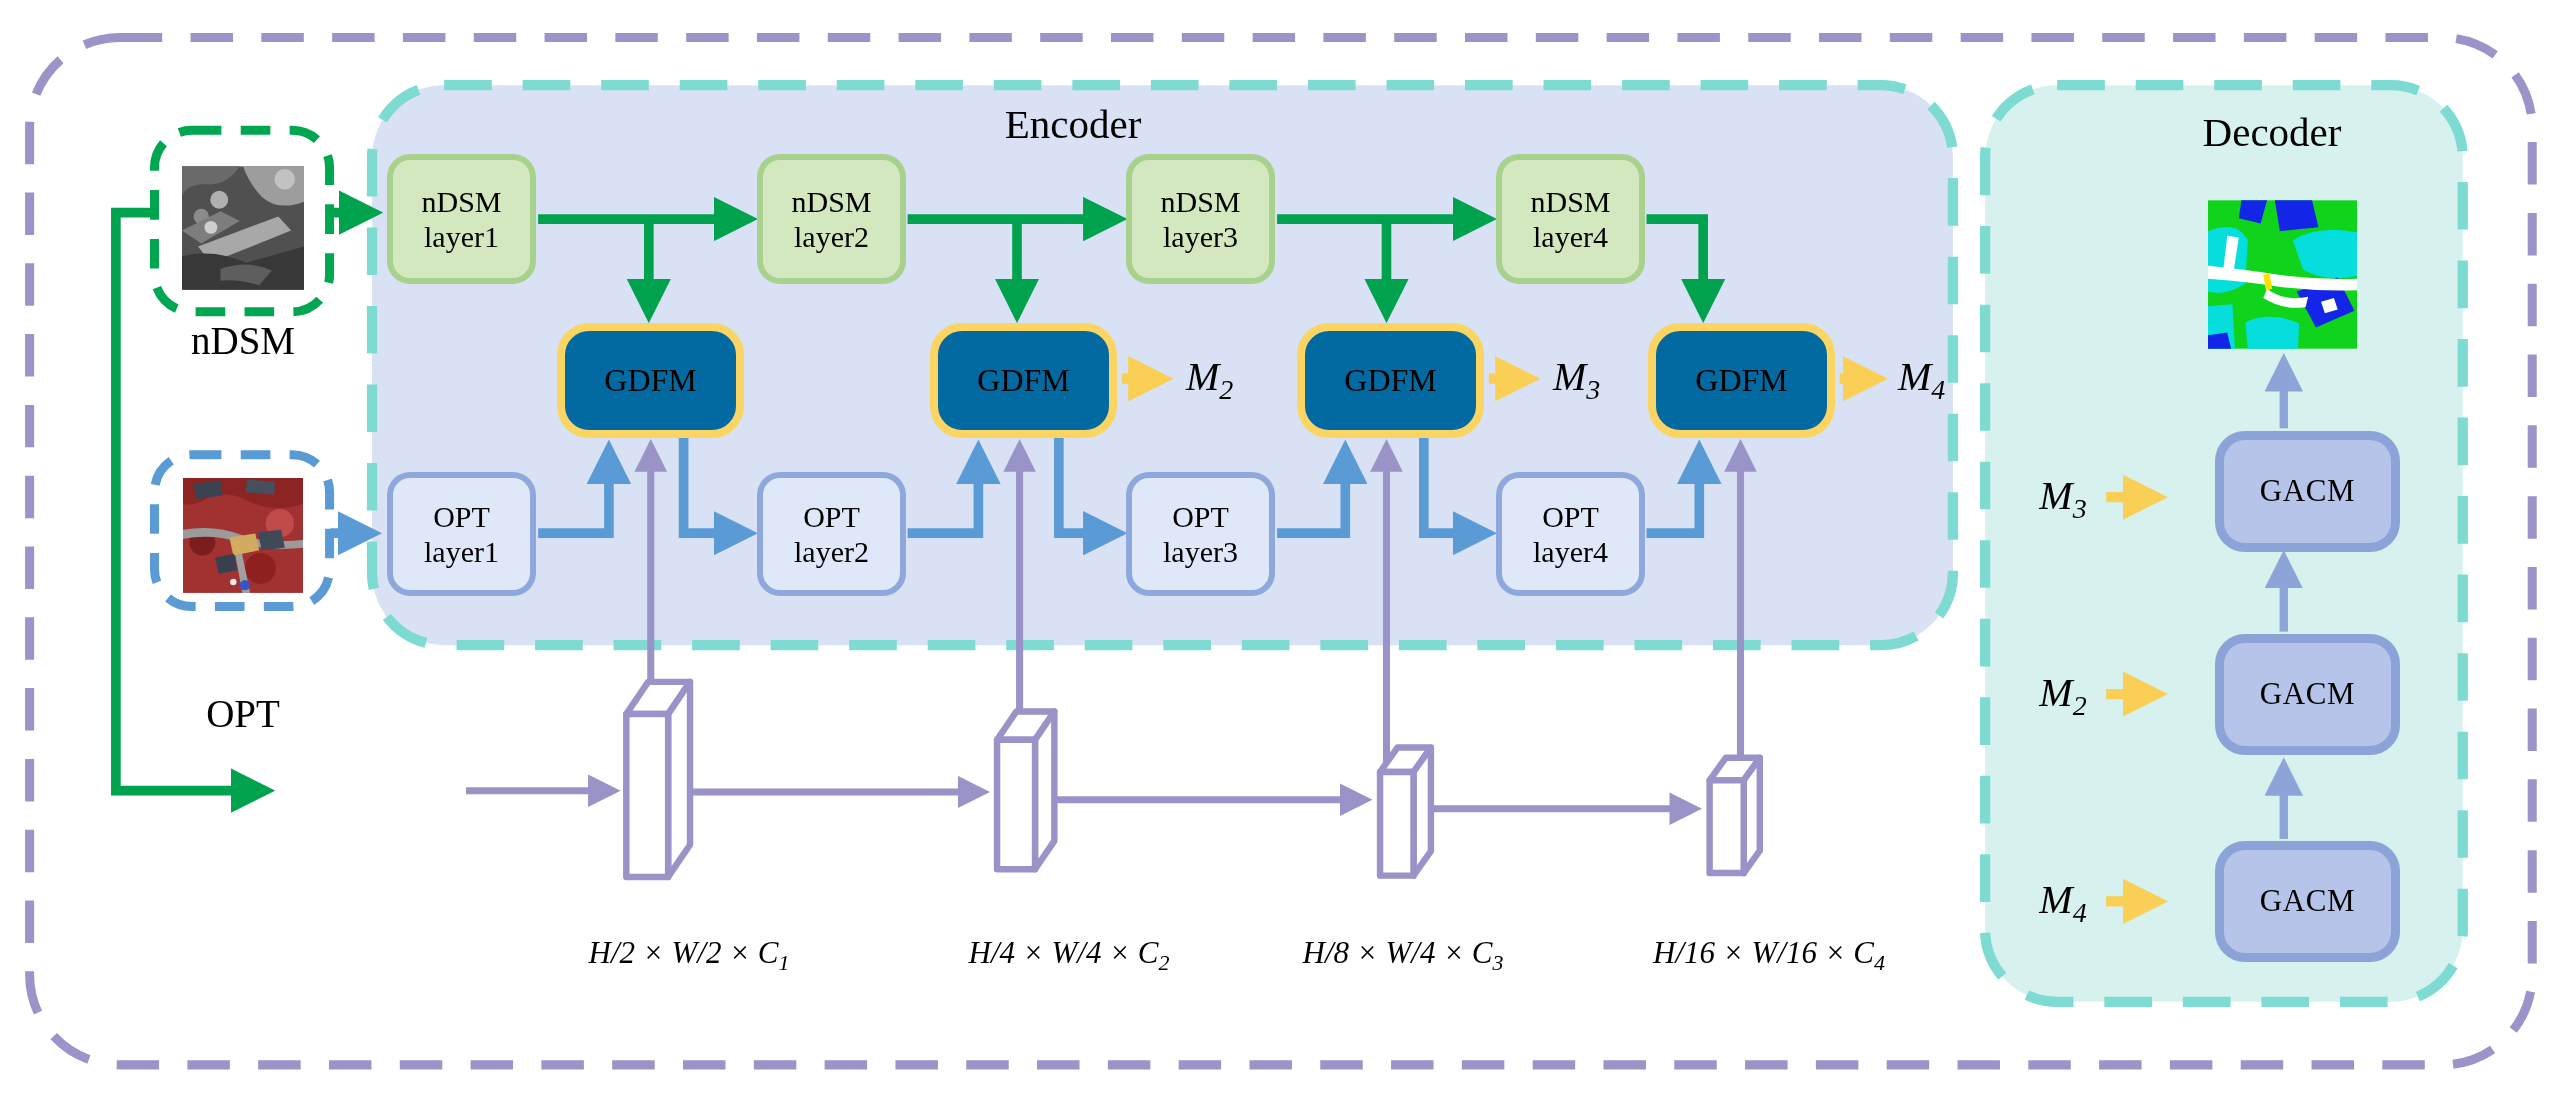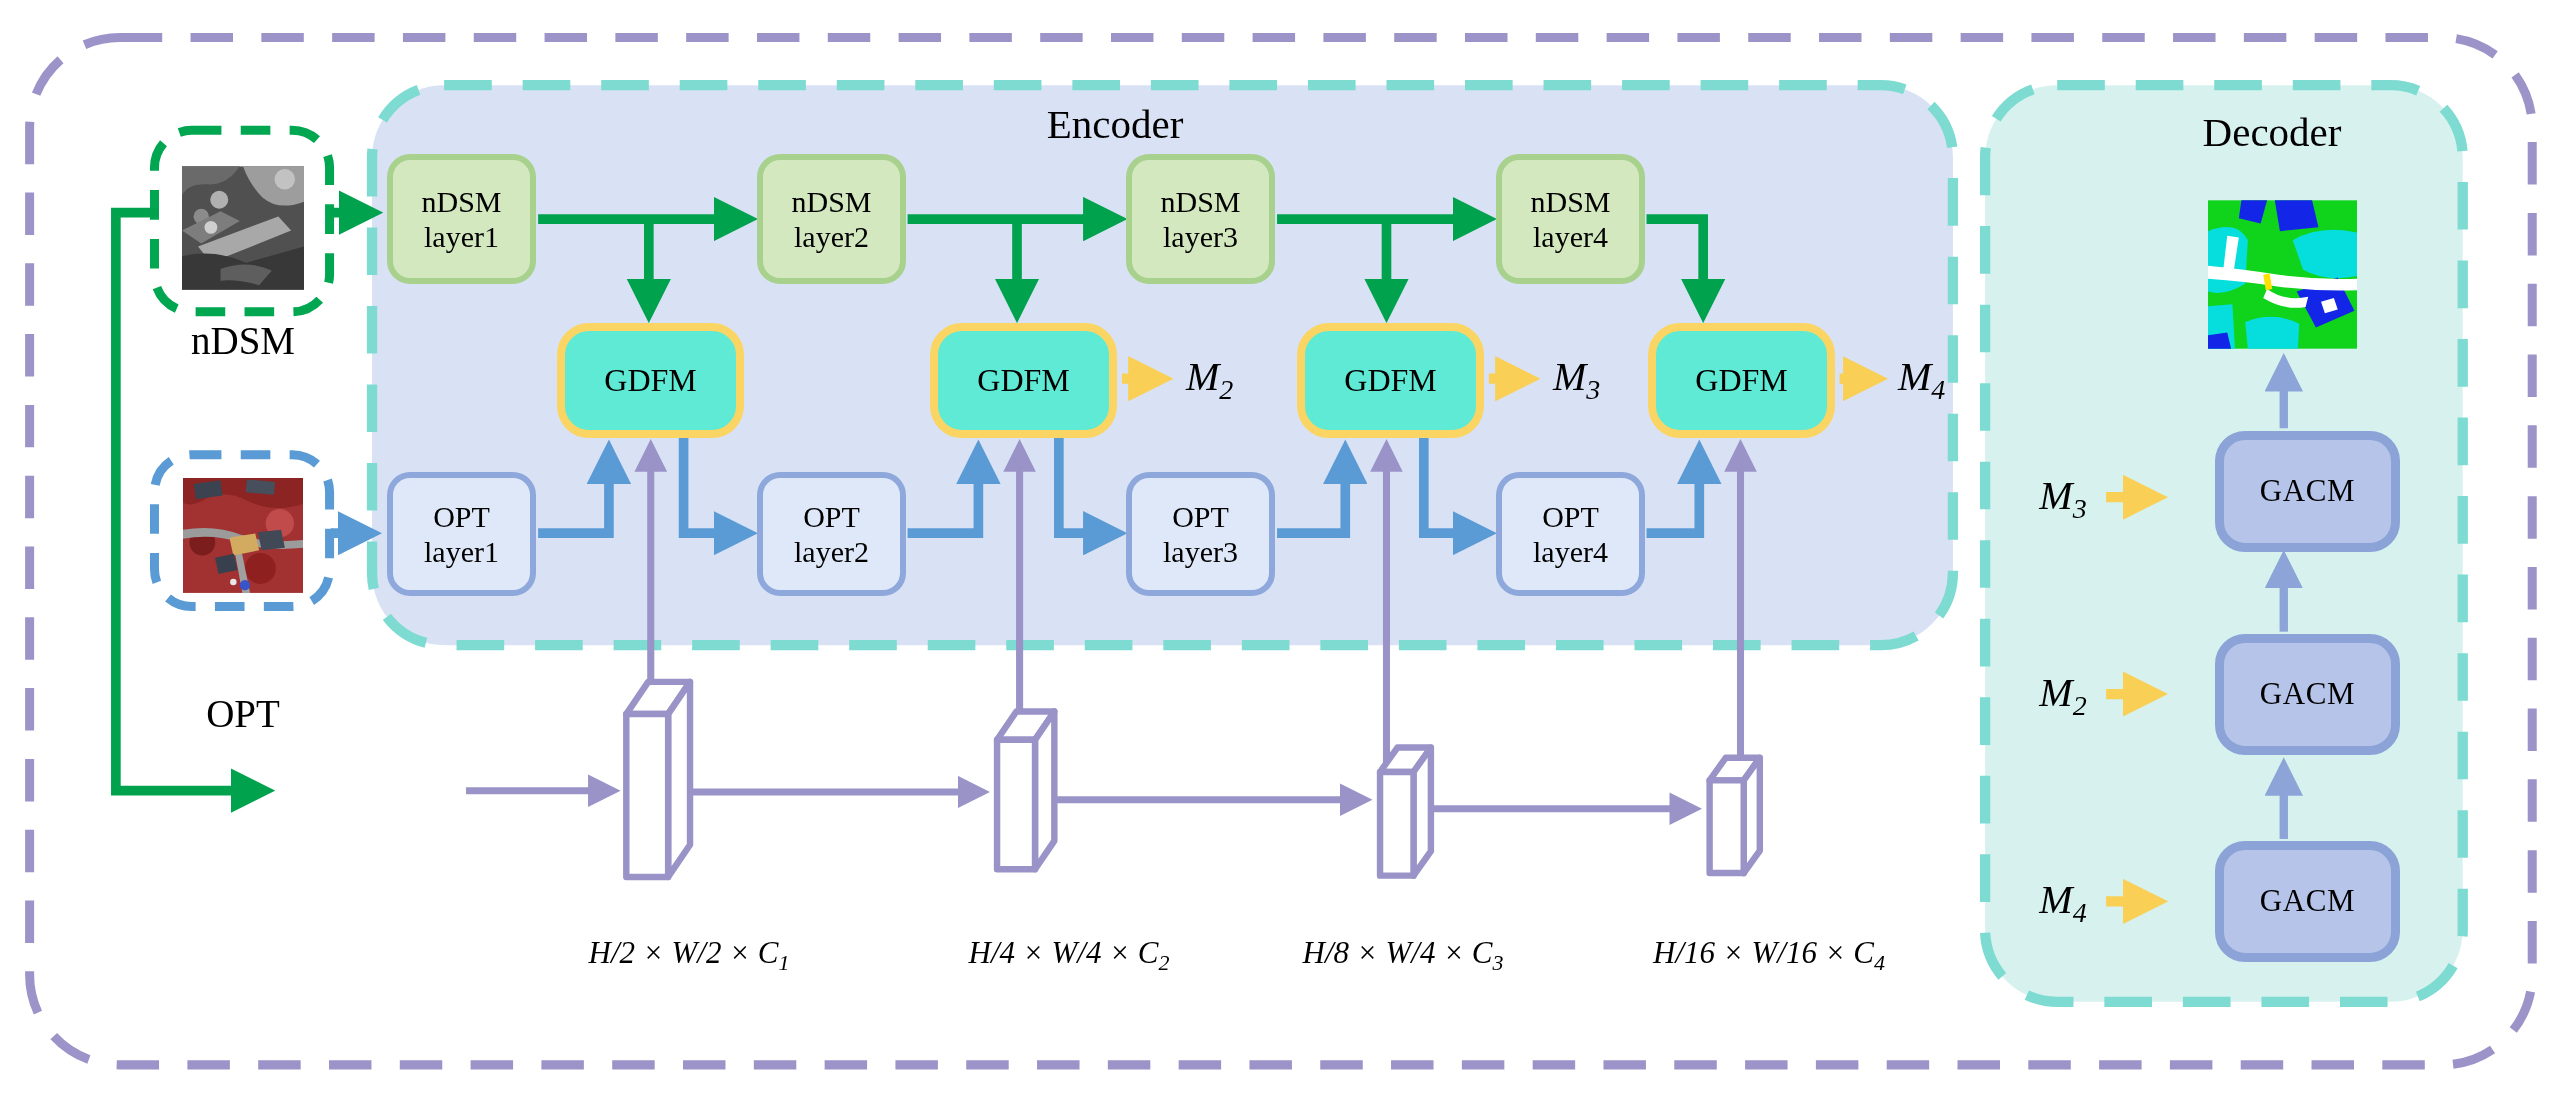--- a/index.html
+++ b/index.html
@@ -7,21 +7,21 @@
     position:relative;width:2576px;height:1096px;background:#ffffff;
     font-family:"Liberation Serif","DejaVu Serif",serif;color:#000;overflow:hidden;
   }
   .wires{position:absolute;left:0;top:0;}
   .box{
     position:absolute;box-sizing:border-box;display:flex;flex-direction:column;
     align-items:center;justify-content:center;text-align:center;line-height:1.18;
   }
   .green-box{background:#d4e8c0;border:6.4px solid #a7d18c;border-radius:23px;font-size:30px;}
   .blue-box{background:#dfe8f8;border:6.4px solid #8ea8dc;border-radius:23px;font-size:30px;}
-  .yellow-box{background:#5eead4;border:8.4px solid #fbd563;border-radius:32px;font-size:32px;}
+  .yellow-box{background:#0369a1;border:8.4px solid #fbd563;border-radius:32px;font-size:32px;}
   .gacm-box{background:#b5c4e8;border:9px solid #8ba3d6;border-radius:30px;font-size:31px;letter-spacing:0.6px;margin-left:24px;}
   .gppm-box{background:#bce9e4;border:8.4px solid #6fd5cb;border-radius:32px;font-size:31px;}
   .title{position:absolute;transform:translate(-50%,-50%);font-size:41px;}
   .caption{position:absolute;transform:translate(-50%,-50%);font-size:39px;}
   .mlabel{position:absolute;transform:translateY(-54%);font-size:40px;font-style:italic;white-space:nowrap;}
   .mlabel sub{font-size:28px;font-style:italic;line-height:0;}
   .mlabel-d{position:absolute;transform:translate(-50%,-54%);font-size:40px;font-style:italic;white-space:nowrap;}
   .mlabel-d sub{font-size:28px;font-style:italic;line-height:0;}
   .dim{position:absolute;transform:translate(-50%,-50%);font-size:31px;font-style:italic;white-space:nowrap;}
   .dim sub{font-size:22px;line-height:0;}
@@ -180,21 +180,21 @@
       <polygon points="138,142 202,120 228,172 168,198" fill="#1326e8"></polygon>
       <polygon points="176,158 196,152 202,170 182,176" fill="#ffffff"></polygon>
       <path d="M30,55 L48,58 L40,110 L24,106 Z" fill="#ffffff"></path>
       <path d="M0,102 Q60,108 110,116 Q170,124 232,122 L232,140 Q168,142 108,134 Q58,126 0,122 Z" fill="#ffffff"></path>
       <path d="M92,138 Q120,158 156,150 L152,166 Q118,172 86,152 Z" fill="#ffffff"></path>
       <polygon points="86,116 96,114 100,138 90,140" fill="#ffe000"></polygon>
       <polygon points="0,210 30,206 36,231 0,231" fill="#1326e8"></polygon>
     </svg>
   </div>
 
-  <div class="title" style="left:1115px;top:124px;">Encoder</div>
+  <div class="title" style="left:1073px;top:124px;">Encoder</div>
   <div class="title" style="left:2228px;top:132px;margin-left:44px;">Decoder</div>
   <div class="caption" style="left:243px;top:340px;">nDSM</div>
   <div class="caption" style="left:243px;top:713px;">OPT</div>
 
   <div class="box green-box" style="left:387px;top:154px;width:149px;height:130px;">
     <div>nDSM</div>
     <div>layer1</div>
   </div>
   <div class="box green-box" style="left:757px;top:154px;width:149px;height:130px;">
     <div>nDSM</div>

